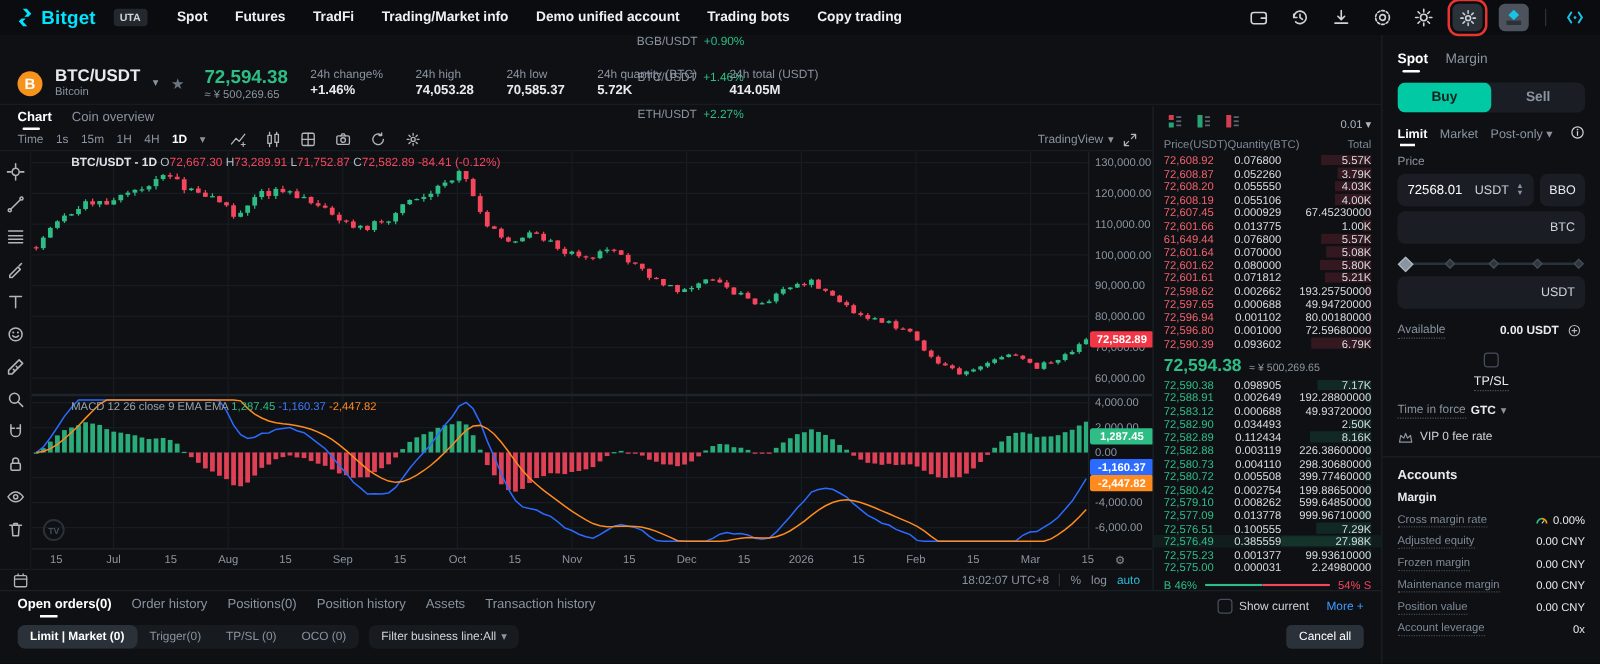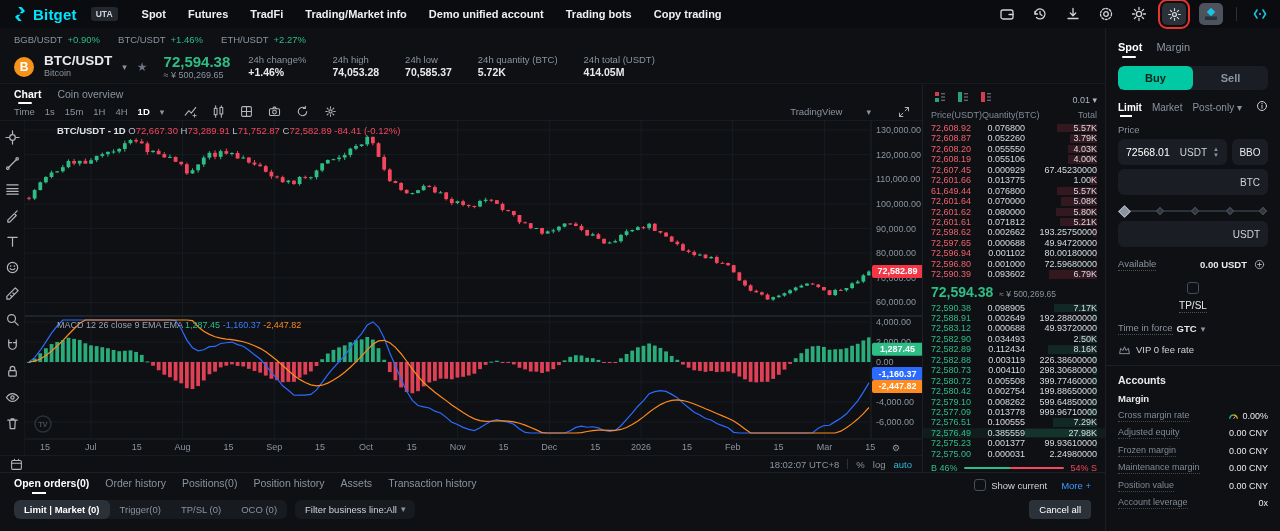--- a/index.html
+++ b/index.html
@@ -22,21 +22,21 @@
   .avatar { width:24px; height:22px; border-radius:5px; background:#4c535c; display:flex; align-items:center; justify-content:center; }
   .nav-divider { width:1px; height:14px; background:#2b3139; }
   .ic { stroke:#cfd3da; fill:none; stroke-width:1.3; stroke-linecap:round; stroke-linejoin:round; }
   .icf { fill:#cfd3da; stroke:none; }
 
   
   .left-col { position:absolute; left:0; top:28px; width:1105px; height:503px; }
   .trade-panel { position:absolute; left:1105px; top:28px; width:175px; height:503px; border-left:1px solid #1b2026; padding:8px 12px 0 12px; background:#0e1014; }
 
   
-  .tickerbar { height:22px; display:flex; align-items:center; gap:18px; padding:0 14px; }
+  .tickerbar { height:22px; display:flex; align-items:center; gap:18px; padding:0 14px;flex-direction:column; }
   .tick { display:flex; gap:5px; align-items:center; cursor:pointer; }
   .tick .tp { color:#8a94a0; font-size:9.5px; }
   .tick .tc { font-size:9.5px; }
 
   
   .inst { height:34px; display:flex; align-items:center; padding:0 14px; border-bottom:1px solid #171c22; gap:10px; }
   .coin-ic { width:20px; height:20px; border-radius:50%; background:#f7931a; color:#fff; font-weight:bold; font-size:12px; display:flex; align-items:center; justify-content:center; }
   .pairblock { line-height:1.1; cursor:pointer; }
   .pairblock .p { font-size:13.5px; font-weight:bold; }
   .pairblock .n { font-size:9px; color:#8a94a0; }
@@ -54,21 +54,21 @@
   .chart-ob { position:absolute; top:57px; left:0; width:1105px; height:387px; display:flex; }
   .chart-col { width:922px; height:387px; position:relative; }
   .chart-tabs { height:18px; display:flex; gap:16px; padding:2px 14px 0; align-items:center; }
   .ctab { font-size:10.5px; color:#8a94a0; cursor:pointer; position:relative; padding-bottom:3px; }
   .ctab.active { color:#fff; font-weight:bold; }
   .ctab.active:after { content:""; position:absolute; left:4px; bottom:-1px; width:14px; height:2px; background:#fff; border-radius:2px; }
   .interval-row { height:18px; display:flex; align-items:center; padding:0 10px 0 14px; gap:10px; border-bottom:1px solid #171c22; }
   .ivl { color:#8a94a0; font-size:9.5px; cursor:pointer; }
   .ivl.active { color:#fff; font-weight:bold; }
   .ivl-icons { display:flex; gap:11px; margin-left:8px; align-items:center; }
-  .ivl-right { margin-left:auto; display:flex; align-items:center; gap:24px; color:#8a94a0; font-size:9.5px; }
+  .ivl-right { margin-left:auto; display:flex; align-items:center; gap:4px; color:#8a94a0; font-size:9.5px; }
   .chart-body { position:relative; height:334px; display:flex; }
   .tools-col { width:25px; display:flex; flex-direction:column; align-items:center; gap:9px; padding-top:8px; border-right:1px solid #14181d; }
   .tool { width:17px; height:17px; display:flex; align-items:center; justify-content:center; cursor:pointer; opacity:.85; }
   .overlay-ohlc { position:absolute; left:32px; top:4px; font-size:9.5px; color:#b7bec7; z-index:3; }
   .overlay-ohlc b { color:#dfe3e8; font-weight:bold; }
   .overlay-macd { position:absolute; left:32px; top:199px; font-size:9px; color:#9aa4af; z-index:3; }
   .red-t { color:#f6465d; } .green-t { color:#2ebd85; } .blue-t { color:#3d7bff; } .orange-t { color:#ff8a1e; }
   .chart-toolbar { height:17px; border-top:1px solid #171c22; display:flex; align-items:center; padding:0 10px 0 8px; color:#8a94a0; }
   .ctb-right { margin-left:auto; display:flex; align-items:center; gap:8px; font-size:9.5px; }
   .ctb-sep { width:1px; height:10px; background:#2b3139; }
@@ -78,21 +78,21 @@
   .ob-tabs { display:flex; gap:12px; padding:3px 8px 0; align-items:center; height:20px; }
   .ob-tab { color:#8a94a0; font-size:10px; cursor:pointer; position:relative; }
   .ob-tab.active { color:#fff; font-weight:bold; }
   .ob-tab.active:after { content:""; position:absolute; left:12px; bottom:-5px; width:14px; height:2px; background:#fff; }
   .ob-tune { margin-left:auto; cursor:pointer; }
   .ob-modes { display:flex; gap:6px; padding:6px 8px 2px; align-items:flex-end; height:20px; }
   .ob-prec { margin-left:auto; color:#aeb6bf; font-size:9px; cursor:pointer; }
   .ob-head { display:flex; padding:3px 8px; color:#7f8a96; font-size:9px; }
   .ob-head span:nth-child(1){ width:52px; } .ob-head span:nth-child(2){ flex:1; text-align:right; } .ob-head span:nth-child(3){ width:72px; text-align:right; }
   .ob-rows { display:flex; flex-direction:column; }
-  .ob-row { display:flex; padding:0 8px; height:10.45px; align-items:flex-start; position:relative; cursor:pointer; font-size:9px; }
+  .ob-row { display:flex; padding:0 8px; height:10.45px; align-items:flex-end; position:relative; cursor:pointer; font-size:9px; }
   .ob-row .rp { width:52px; } .ob-row .rq { flex:1; text-align:right; color:#d7dce2; } .ob-row .rt { width:72px; text-align:right; color:#d7dce2; position:relative; z-index:1; }
   .ob-row .bar { position:absolute; right:8px; top:1px; bottom:1px; z-index:0; }
   .ob-row.ask .rp { color:#f0616d; } .ob-row.ask .bar { background:rgba(246,70,93,.16); }
   .ob-row.bid .rp { color:#2ebd85; } .ob-row.bid .bar { background:rgba(46,189,133,.14); }
   .ob-row.hl { background:rgba(46,189,133,.08); }
   .ob-mid { padding:4px 8px 3px; display:flex; align-items:baseline; gap:6px; }
   .ob-mid .mp { font-size:14px; font-weight:bold; color:#2ebd85; }
   .ob-mid .mc { font-size:8.5px; color:#8a94a0; }
   .ob-depth { margin-top:auto; display:flex; align-items:center; gap:6px; padding:4px 8px 6px; font-size:9px; }
   .depth-bar { flex:1; height:2.5px; display:flex; border-radius:2px; overflow:hidden; }

